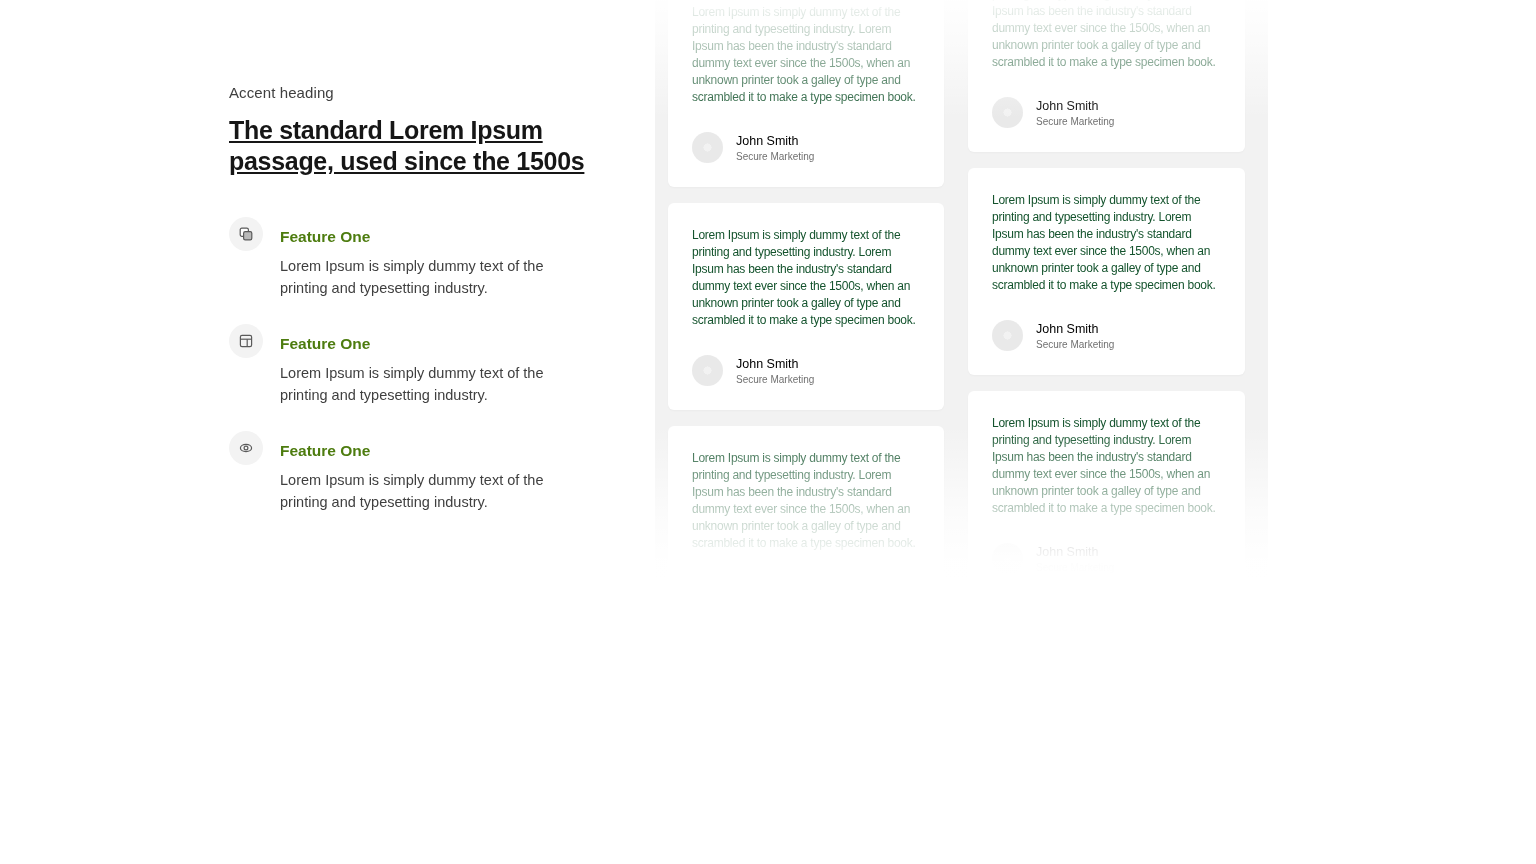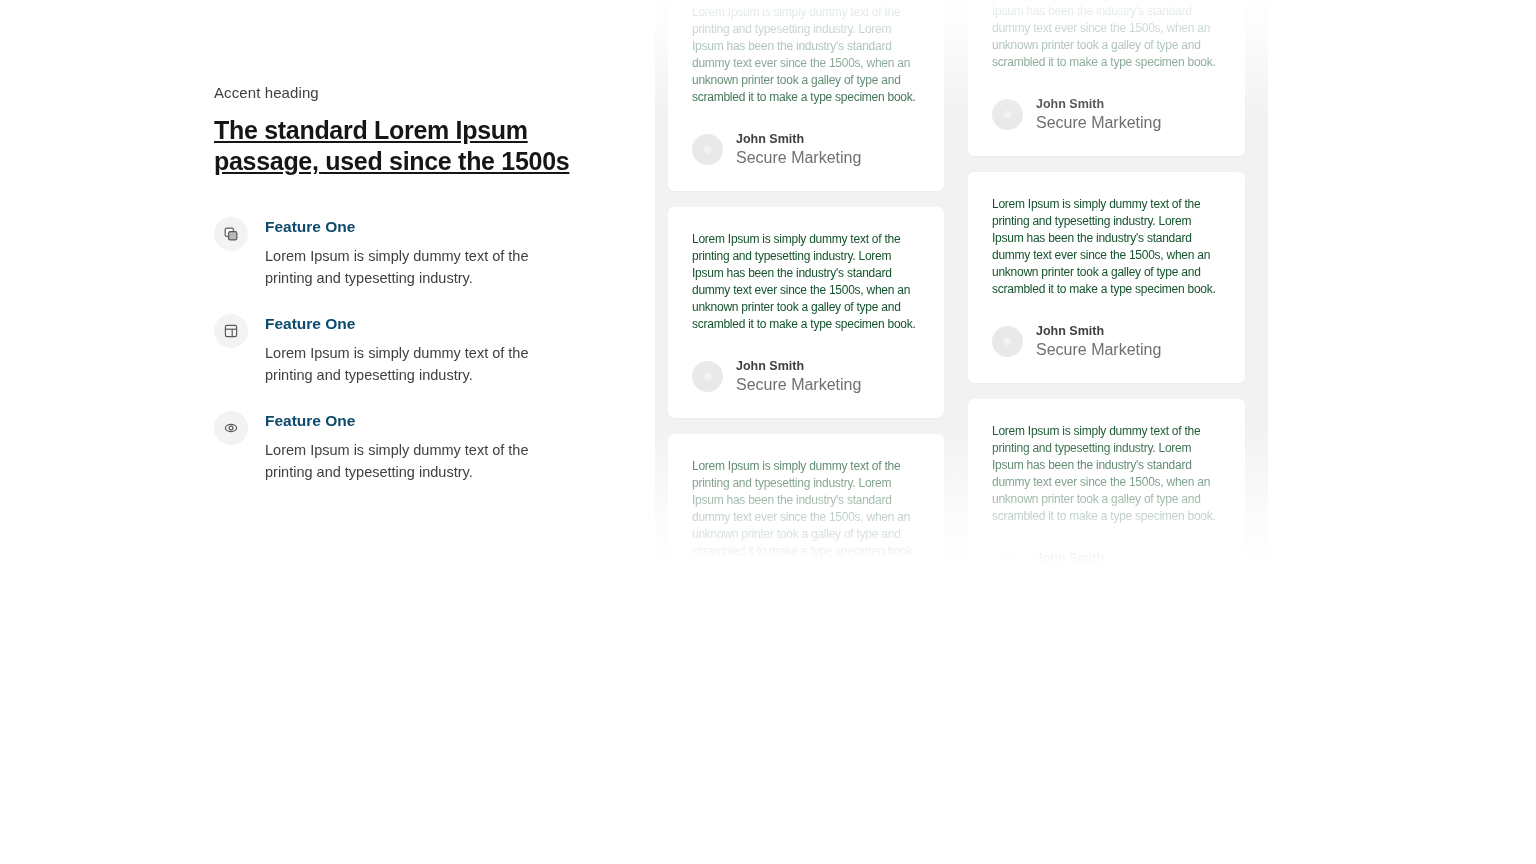--- a/index.html
+++ b/index.html
@@ -4,37 +4,37 @@
 <style>
   html,body{margin:0;padding:0;}
   body{
     width:1536px;height:864px;position:relative;overflow:hidden;
     background:#ffffff;
     font-family:"Liberation Sans", sans-serif;
     -webkit-font-smoothing:antialiased;
   }
 
   
-  .intro{position:absolute;left:214px;top:84px;width:380px;}
+  .intro{position:absolute;left:229px;top:84px;width:380px;}
   .accent{margin:0 0 14px 0;font-size:15px;color:#3f3f3f;letter-spacing:.1px;}
   .headline{
     margin:0 0 40px 0;width:372px;
     font-size:25px;line-height:31px;font-weight:700;color:#161616;
     letter-spacing:-0.3px;
     text-decoration:underline;
   }
   .feature{display:flex;align-items:flex-start;margin-bottom:25px;}
   .icon-circle{
     flex:0 0 34px;width:34px;height:34px;border-radius:50%;
     background:#f3f3f3;display:flex;align-items:center;justify-content:center;
     margin-right:17px;
   }
   .icon-circle svg{display:block;}
   .feature-body{width:290px;}
-  .feature-title{margin:1px 0 9px 0;font-size:15.5px;font-weight:700;color:#0c4a6e;}
+  .feature-title{margin:11px 0 9px 0;font-size:15.5px;font-weight:700;color:#4d7c0f;}
   .feature-desc{margin:0;font-size:14.5px;line-height:22px;color:#3f3f3f;width:285px;}
 
   
   .t-section{
     position:absolute;left:655px;top:0;width:613px;height:580px;
     background:#f2f2f2;overflow:hidden;
   }
   .t-col{position:absolute;display:flex;flex-direction:column;}
   .t-col-1{left:13px;top:-20px;width:276px;}
   .t-col-2{left:313px;top:-55px;width:277px;}
@@ -46,22 +46,22 @@
   .quote{
     margin:0;white-space:pre-line;
     font-size:12px;line-height:17px;letter-spacing:-0.25px;color:#14532d;
   }
   .author-row{display:flex;align-items:center;margin-top:26px;}
   .avatar{
     width:31px;height:31px;border-radius:50%;flex:0 0 31px;
     background:radial-gradient(circle at 50% 50%, #f2f2f2 0 18%, #e9e9e9 19%);
     margin-right:13px;
   }
-  .a-name{font-size:12.5px;font-weight:700;color:#404040;margin-bottom:3px;}
-  .a-role{font-size:16px;color:#707070;}
+  .a-name{font-size:12.5px;font-weight:400;color:#000000;margin-bottom:3px;}
+  .a-role{font-size:10px;color:#707070;}
 
   
   .fade-top{
     position:absolute;left:0;top:0;width:100%;height:118px;z-index:5;pointer-events:none;
     background:linear-gradient(180deg, rgba(255,255,255,0.97) 0%, rgba(255,255,255,0.65) 40%, rgba(255,255,255,0) 100%);
   }
   .fade-bottom{
     position:absolute;left:0;bottom:0;width:100%;height:155px;z-index:5;pointer-events:none;
     background:linear-gradient(180deg, rgba(255,255,255,0) 0%, rgba(255,255,255,0.75) 60%, rgba(255,255,255,0.98) 88%, #ffffff 100%);
   }

